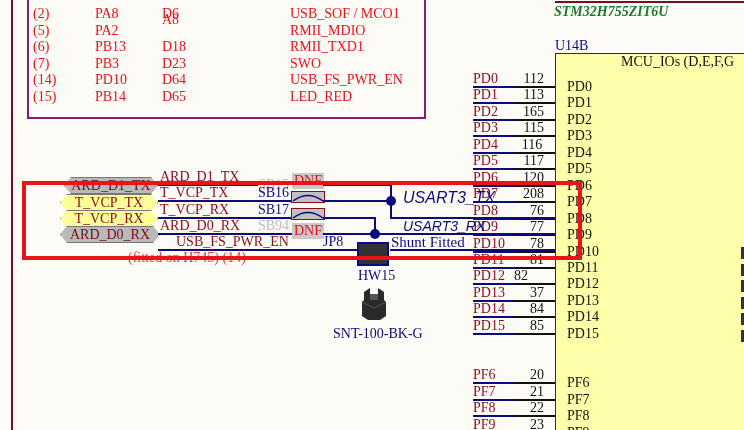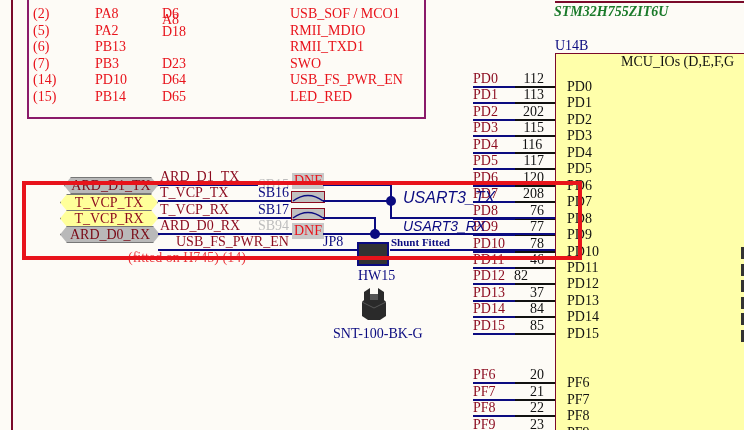--- a/index.html
+++ b/index.html
@@ -32,21 +32,21 @@
     <div class="abs red t14" style="left: 33px; top: 6px;">(2)</div>
     <div class="abs red t14" style="left: 95px; top: 6px;">PA8</div>
     <div class="abs red t14" style="left: 162px; top: 6px;">D6</div>
     <div class="abs red t14" style="left: 290px; top: 6px;">USB_SOF / MCO1</div>
     <div class="abs red t14" style="left: 33px; top: 23px;">(5)</div>
     <div class="abs red t14" style="left: 95px; top: 23px;">PA2</div>
     <div class="abs red t14" style="left: 162px; top: 12px;">A8</div>
     <div class="abs red t14" style="left: 290px; top: 23px;">RMII_MDIO</div>
     <div class="abs red t14" style="left: 33px; top: 39px;">(6)</div>
     <div class="abs red t14" style="left: 95px; top: 39px;">PB13</div>
-    <div class="abs red t14" style="left: 162px; top: 24px;">D18</div>
+    <div class="abs red t14" style="left: 162px; top: 39px;">D18</div>
     <div class="abs red t14" style="left: 290px; top: 39px;">RMII_TXD1</div>
     <div class="abs red t14" style="left: 33px; top: 56px;">(7)</div>
     <div class="abs red t14" style="left: 95px; top: 56px;">PB3</div>
     <div class="abs red t14" style="left: 162px; top: 56px;">D23</div>
     <div class="abs red t14" style="left: 290px; top: 56px;">SWO</div>
     <div class="abs red t14" style="left: 33px; top: 72px;">(14)</div>
     <div class="abs red t14" style="left: 95px; top: 72px;">PD10</div>
     <div class="abs red t14" style="left: 162px; top: 72px;">D64</div>
     <div class="abs red t14" style="left: 290px; top: 72px;">USB_FS_PWR_EN</div>
     <div class="abs red t14" style="left: 33px; top: 89px;">(15)</div>
@@ -73,21 +73,21 @@
       <div class="wire" style="left: 473px; width: 42px; top: 102px;"></div>
       <div class="wireblk" style="left: 515px; width: 40px; top: 102px;"></div>
       <div class="abs maroon t14" style="left: 473px; top: 87px;">PD1</div>
       <div class="abs black t14" style="left: 520px; top: 87px; width: 24px; text-align: right;">113</div>
       <div class="abs black t14" style="left: 567px; top: 95px;">PD1</div>
     </div>
     <div>
       <div class="wire" style="left: 473px; width: 42px; top: 119px;"></div>
       <div class="wireblk" style="left: 515px; width: 40px; top: 119px;"></div>
       <div class="abs maroon t14" style="left: 473px; top: 104px;">PD2</div>
-      <div class="abs black t14" style="left: 520px; top: 104px; width: 24px; text-align: right;">202</div>
+      <div class="abs black t14" style="left: 520px; top: 104px; width: 24px; text-align: right;">165</div>
       <div class="abs black t14" style="left: 567px; top: 112px;">PD2</div>
     </div>
     <div>
       <div class="wire" style="left: 473px; width: 42px; top: 135px;"></div>
       <div class="wireblk" style="left: 515px; width: 40px; top: 135px;"></div>
       <div class="abs maroon t14" style="left: 473px; top: 120px;">PD3</div>
       <div class="abs black t14" style="left: 520px; top: 120px; width: 24px; text-align: right;">115</div>
       <div class="abs black t14" style="left: 567px; top: 128px;">PD3</div>
     </div>
     <div>
@@ -136,21 +136,21 @@
       <div class="wire" style="left: 473px; width: 42px; top: 251px;"></div>
       <div class="wireblk" style="left: 515px; width: 40px; top: 251px;"></div>
       <div class="abs maroon t14" style="left: 473px; top: 236px;">PD10</div>
       <div class="abs black t14" style="left: 520px; top: 236px; width: 24px; text-align: right;">78</div>
       <div class="abs black t14" style="left: 567px; top: 244px;">PD10</div>
     </div>
     <div>
       <div class="wire" style="left: 473px; width: 42px; top: 267px;"></div>
       <div class="wireblk" style="left: 515px; width: 40px; top: 267px;"></div>
       <div class="abs maroon t14" style="left: 473px; top: 252px;">PD11</div>
-      <div class="abs black t14" style="left: 520px; top: 252px; width: 24px; text-align: right;">46</div>
+      <div class="abs black t14" style="left: 520px; top: 252px; width: 24px; text-align: right;">81</div>
       <div class="abs black t14" style="left: 567px; top: 260px;">PD11</div>
     </div>
     <div>
       <div class="wire" style="left: 473px; width: 42px; top: 283px;"></div>
       <div class="wireblk" style="left: 515px; width: 40px; top: 283px;"></div>
       <div class="abs maroon t14" style="left: 473px; top: 268px;">PD12</div>
       <div class="abs black t14" style="left: 504px; top: 268px; width: 24px; text-align: right;">82</div>
       <div class="abs black t14" style="left: 567px; top: 276px;">PD12</div>
     </div>
     <div>
@@ -263,21 +263,21 @@
 <div class="wire" style="left:390px;top:249px;width:165px;"></div>
 
 <div class="dot" style="left:386px;top:196px;"></div>
 <div class="dot" style="left:370px;top:229px;"></div>
 
 <div class="abs navy" style="left:403px;top:190px;font-family:'Liberation Sans',sans-serif;font-style:italic;font-size:16px;line-height:16px;">USART3_TX</div>
 <div class="abs navy" style="left:403px;top:218px;font-family:'Liberation Sans',sans-serif;font-style:italic;font-size:14px;line-height:16px;">USART3_RX</div>
 
 <div class="abs navy t14" style="left:323px;top:234px;">JP8</div>
 <div style="position:absolute;left:357px;top:242px;width:32px;height:24px;background:#333;border:2px solid #0b0b80;box-sizing:border-box;"></div>
-<div class="abs navy" style="left:391px;top:235px;font-size:11px;line-height:15px;font-weight:bold;">Shunt Fitted</div>
+<div class="abs navy" style="left:391px;top:235px;font-size:15px;line-height:15px;">Shunt Fitted</div>
 
 <div class="abs navy t14" style="left:358px;top:268px;">HW15</div>
 <div style="position:absolute;left:360px;top:286px;width:28px;height:36px;">
   <svg width="28" height="36" viewBox="0 0 28 36">
     <path d="M4 6 L10 2 L10 8 L18 8 L18 2 L24 6 L24 14 L26 16 L26 30 L20 34 L8 34 L2 30 L2 16 L4 14 Z" fill="#2a2a2a"></path>
     <path d="M10 8 L18 8 L18 14 L10 14 Z" fill="#555"></path>
     <path d="M2 16 L14 22 L26 16" stroke="#555" stroke-width="1" fill="none"></path>
   </svg>
 </div>
 <div class="abs navy t14" style="left:333px;top:326px;">SNT-100-BK-G</div>

